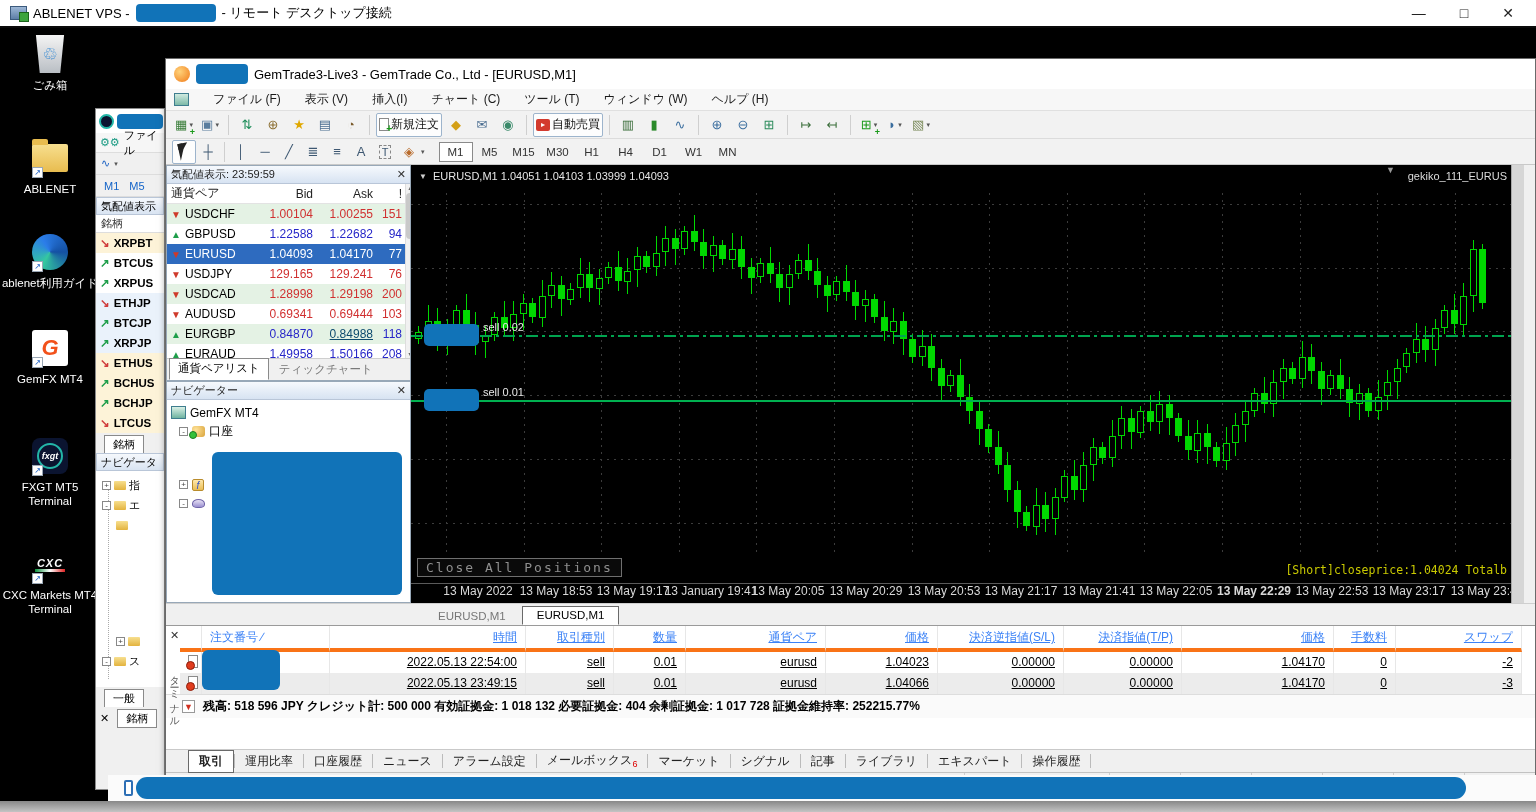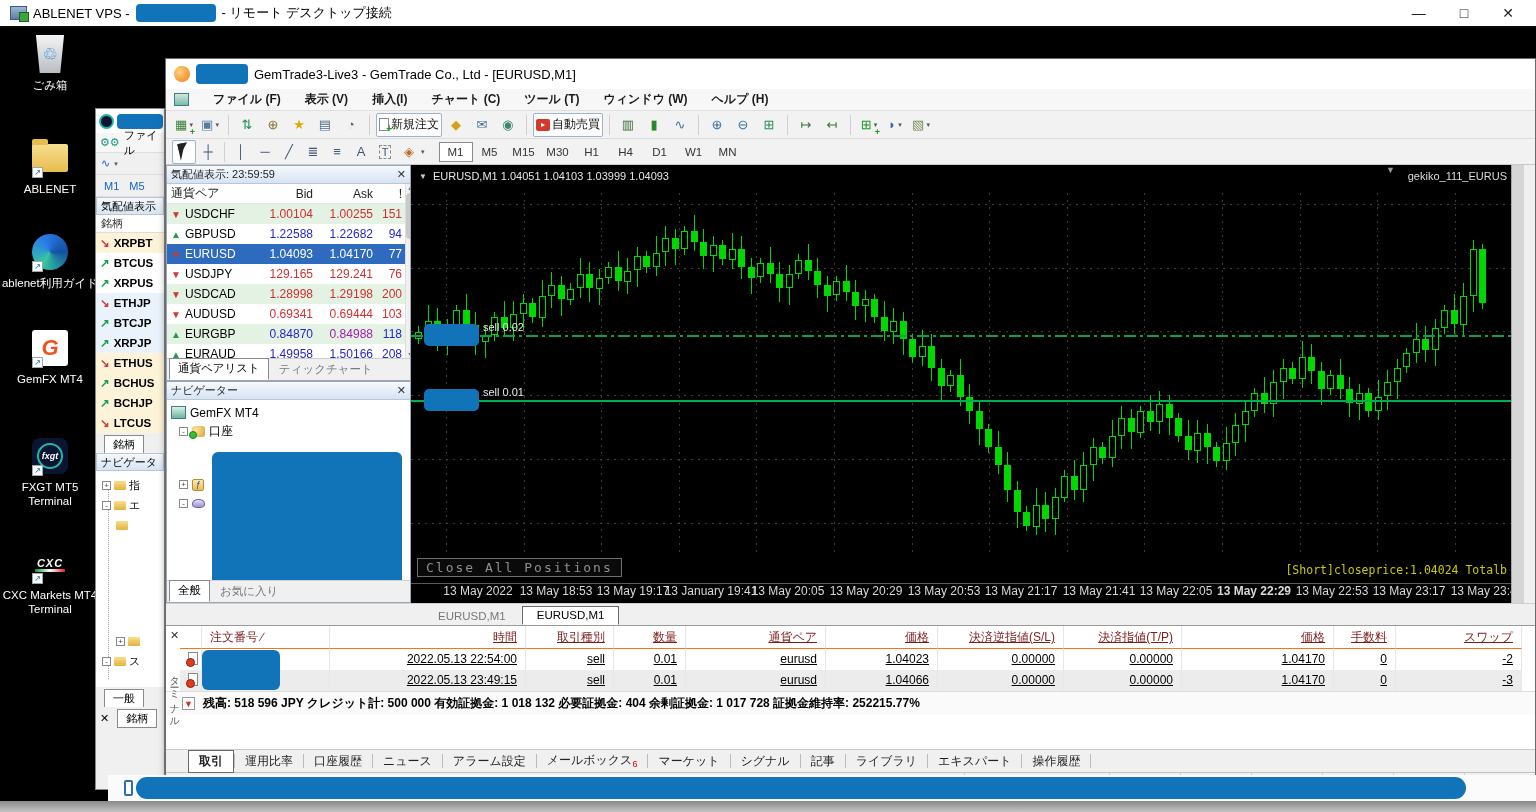--- a/index.html
+++ b/index.html
@@ -58,21 +58,21 @@
   .bgw-bottom { height:22px; background:#f0f0f0; display:flex; align-items:center; gap:8px; padding-left:4px; }
   .bgw-bottom b { background:#fff; border:1px solid #8a8a8a; padding:1px 8px; font-weight:normal; }
 
   
   .mt4 { position:absolute; left:165px; top:58px; width:1371px; height:717px; background:#f0f0f0;
          border:1px solid #6a6a6a; box-shadow:2px 3px 8px rgba(0,0,0,.6); z-index:10; font-size:12px; }
   .mt4-titlebar { height:30px; background:#fff; display:flex; align-items:center; gap:6px; padding-left:8px; font-size:13px; }
   .mt4-logo { width:16px; height:16px; border-radius:50%; background:radial-gradient(circle at 35% 35%,#ffd27a,#f07a18); flex:none; }
   .mt4-menubar { height:22px; background:#f7f7f7; display:flex; align-items:center; gap:24px; padding-left:8px; border-bottom:1px solid #e0e0e0; }
   .child-icon { width:15px; height:13px; border:1px solid #3e7d8e; background:linear-gradient(#cfeadf,#7db9a8); }
-  .mt4-menubar span { color:#1a1a1a;font-weight:bold; }
+  .mt4-menubar span { color:#1a1a1a; }
 
   .toolbar1 { height:28px; display:flex; align-items:center; gap:2px; padding-left:6px; background:#f2f2f2; border-bottom:1px solid #dcdcdc; }
   .tbtn { min-width:24px; height:24px; display:flex; align-items:center; justify-content:center; gap:2px; border:1px solid transparent;
           border-radius:2px; font-size:13px; color:#3e5872; position:relative; padding:0 2px; }
   .tbtn .badge { position:absolute; right:0; bottom:0; font-size:9px; font-weight:bold; line-height:8px; }
   .tbtn.framed { border:1px solid #9db4cc; background:#fdfdfd; }
   .tsep { width:1px; height:20px; background:#cfcfcf; margin:0 4px; }
   .caret { font-size:7px; color:#555; }
   .tool-label { font-size:12px; color:#111; }
   .at-icon { width:14px; height:12px; background:#d33a2e; border-radius:2px; color:#fff; font-size:8px; line-height:12px; text-align:center; }
@@ -145,21 +145,21 @@
 
   .chart-tabs { height:22px; background:#f0f0f0; border-top:1px solid #cfcfcf; display:flex; align-items:flex-end; gap:2px; padding-left:258px; font-size:11.5px; }
   .ctab { padding:2px 14px 3px; color:#777; }
   .ctab.active { background:#fff; border:1px solid #6a6a6a; border-bottom:1px solid #fff; color:#000; }
 
   
   .terminal { height:124px; background:#fff; border-top:1px solid #9a9a9a; position:relative; font-size:12px; }
   .term-x { position:absolute; left:4px; top:3px; font-size:11px; color:#333; z-index:5; }
   .term-grid { display:grid; grid-template-columns:22px 128px 196px 88px 72px 140px 112px 126px 118px 152px 62px 1fr; margin-left:14px; margin-right:13px; }
   .term-grid > div { padding:3px 8px 2px; border-right:1px solid #e7e7e7; white-space:nowrap; overflow:hidden; }
-  .th { color:#7f1d1d; border-bottom:1px solid #f97316; }
+  .th { color:#3b82f6; border-bottom:4px solid #f97316; }
   .num { text-align:right;text-decoration:underline; }
   .trow0 { background:#fff; } .trow1 { background:#ececec; }
   .order-doc { width:10px; height:13px; background:#fff; border:1px solid #8a8a8a; position:relative; display:inline-block; }
   .order-doc::after { content:""; position:absolute; left:-3px; bottom:-3px; width:7px; height:7px; border-radius:50%; background:#e03c1e; border:1px solid #8f1d0a; }
   .term-redact { position:absolute; left:36px; top:24px; width:78px; height:40px; background:#1173b8; border-radius:6px; z-index:4; }
   .summary { display:flex; align-items:center; gap:8px; padding:3px 8px 3px 16px; border-top:1px solid #ddd; font-weight:bold; font-size:12px; background:#fafafa; }
   .sum-icon { width:13px; height:13px; border:1px solid #999; background:#fff; color:#d03020; font-size:9px; line-height:12px; text-align:center; font-weight:bold; }
   .term-vlabel { position:absolute; left:1px; top:42px; writing-mode:vertical-rl; font-size:10px; color:#555; letter-spacing:2px; }
 
   .bottom-tabs { height:23px; background:#f0f0f0; border-top:1px solid #c9c9c9; display:flex; align-items:center; padding-left:22px; font-size:12px; }
@@ -564,21 +564,21 @@
                   <span class="mw-c2" style="color: rgb(208, 48, 48);">0.69341</span>
                   <span class="mw-c3" style="color: rgb(208, 48, 48);">0.69444</span>
                   <span class="mw-c4" style="color: rgb(208, 48, 48);">103</span>
                 </div>
                 <div class="mw-row" style="background: rgb(228, 242, 228);">
                   <span class="mw-c1">
                     <span class="arrow-up">▲</span>
                     <span>EURGBP</span>
                   </span>
                   <span class="mw-c2" style="color: rgb(38, 38, 200);">0.84870</span>
-                  <span class="mw-c3" style="color: #a21caf;">0.84988</span>
+                  <span class="mw-c3" style="color: #0c4a6e; text-decoration: underline;">0.84988</span>
                   <span class="mw-c4" style="color: rgb(38, 38, 200);">118</span>
                 </div>
                 <div class="mw-row" style="background: rgb(255, 255, 255);">
                   <span class="mw-c1">
                     <span class="arrow-up">▲</span>
                     <span>EURAUD</span>
                   </span>
                   <span class="mw-c2" style="color: rgb(38, 38, 200);">1.49958</span>
                   <span class="mw-c3" style="color: rgb(38, 38, 200);">1.50166</span>
                   <span class="mw-c4" style="color: rgb(38, 38, 200);">208</span>
@@ -614,24 +614,20 @@
             <div class="nav-item" style="padding-left:8px;margin-top:34px;">
               <span class="pm">+</span>
               <span class="f-icon">f</span>
             </div>
             <div class="nav-item" style="padding-left:8px;">
               <span class="pm">-</span>
               <span class="ea-icon"></span>
             </div>
             <div class="nav-redact"></div>
           </div>
-          <div class="ptabs" id="nav-tabs">
-              <span class="ptab active">全般</span>
-              <span class="ptab">お気に入り</span>
-            </div>
         </div>
       </div>
 
       <div class="chart" id="chart">
         <div class="ohlc">
           <span class="tri">▼</span>
           <span id="ohlc-text">EURUSD,M1  1.04051 1.04103 1.03999 1.04093</span>
         </div>
         <span class="ea-name">gekiko_111_EURUS</span>
         <span class="top-marker" style="left:975px;">▼</span>

